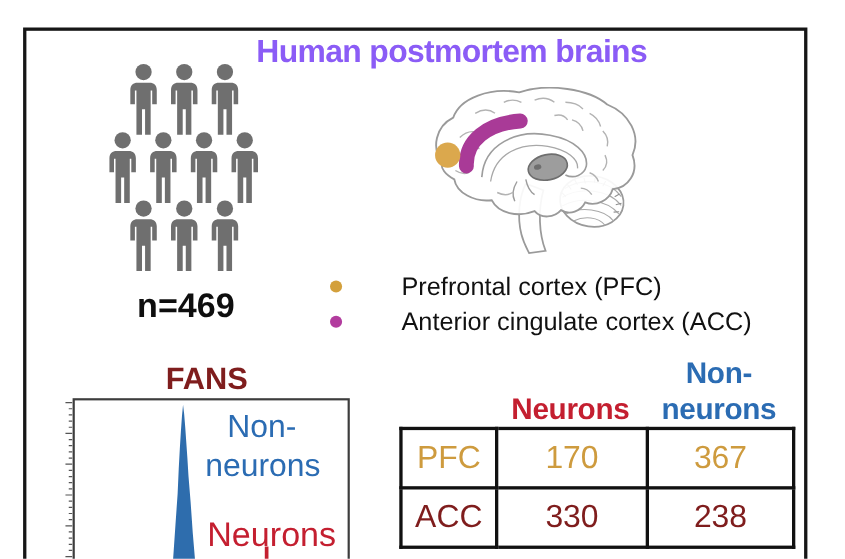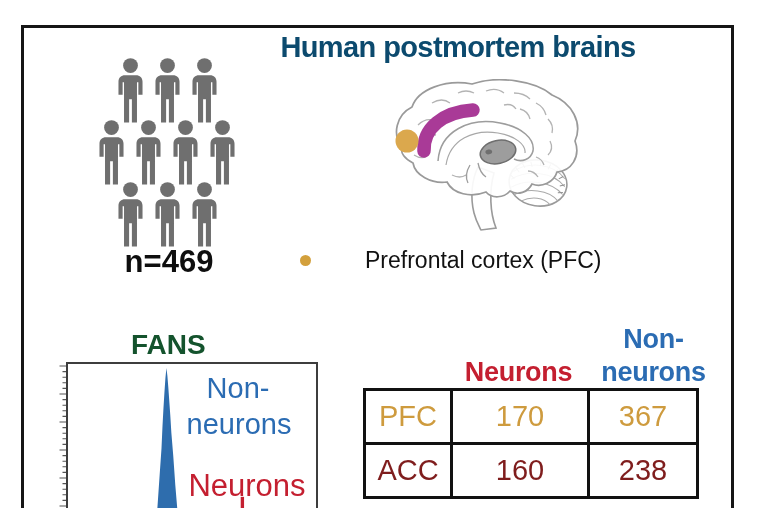--- a/index.html
+++ b/index.html
@@ -3,66 +3,66 @@
 <meta charset="utf-8">
 <style>
   * { margin:0; padding:0; box-sizing:border-box; }
   html,body { width:768px; height:508px; background:#fff; overflow:hidden;
               font-family:"Liberation Sans", sans-serif; }
   .stage { position:relative; width:768px; height:508px; background:#fff; }
 
   .outer-box { position:absolute; left:21px; top:25px; width:713px; height:520px;
                border:3.5px solid #161616; background:#fff; }
 
-  .fig-title { position:absolute; left:233px; top:31px; width:450px; text-align:center;
-               font-size:29px; font-weight:bold; color:#0c4a6e; letter-spacing:-0.6px; }
+  .fig-title { position:absolute; left:233px; top:31px; width:450px; text-align:left;
+               font-size:29px; font-weight:bold; color:#8b5cf6; letter-spacing:-0.6px; }
 
   
   .people { position:absolute; left:87px; top:57px; width:160px; }
   .people-row { display:flex; justify-content:center; gap:0px; }
   .people-row + .people-row { margin-top:-6px; }
   .person { width:37px; height:68px; display:block; }
   .person svg { width:100%; height:100%; fill:#6f6f6f; }
 
-  .cohort-n { position:absolute; left:89px; top:244px; width:160px; text-align:center;
+  .cohort-n { position:absolute; left:89px; top:260px; width:160px; text-align:center;
               font-size:31px; font-weight:bold; color:#0e0e0e; }
 
   
   .brain { position:absolute; left:386px; top:79px; width:204px; height:152px; }
 
   
   .legend { position:absolute; left:300px; top:244px; }
   .legend-item { display:flex; align-items:center; height:32px; font-size:23px; color:#111;gap:44px; }
   .bullet { width:11px; height:11px; border-radius:50%; margin-right:10px; flex:0 0 auto; }
   .bullet-pfc { background:#d3a03c; }
   .bullet-acc { background:#b23c9e; }
 
   
-  .fans-title { position:absolute; left:131px; top:329px; width:150px; 
-                font-size:28px; font-weight:bold; color:#14532d; }
+  .fans-title { position:absolute; left:113px; top:329px; width:150px; text-align:center;
+                font-size:28px; font-weight:bold; color:#7f1d1d; }
   .fans-plot { position:absolute; left:66px; top:362px; width:252px; height:160px;
                border:2.5px solid #3d3d3d; background:#fff; }
   .fans-ticks { position:absolute; left:55px; top:362px; width:11px; height:146px; }
   .fans-canvas { position:absolute; left:0; top:0; width:100%; height:100%; }
   .fans-label { position:absolute; transform:translateX(-50%); white-space:nowrap;
                 font-size:29px; line-height:1; }
   .lbl-blue { color:#2b6cb3; }
   .lbl-red  { color:#c41f30; font-size:31px; }
 
   
   .tbl-header { position:absolute; text-align:center; font-weight:bold; font-size:27px;
                 line-height:33px; letter-spacing:-0.3px; }
   .hdr-neurons { left:450px; top:356px; width:137px; color:#c41f30; }
   .hdr-nonneurons { left:587px; top:323px; width:133px; color:#2b6cb3; }
   table.counts { position:absolute; left:363px; top:388px; border-collapse:collapse; }
   table.counts td { border:3px solid #111; text-align:center; font-size:29px;
                     height:54px; padding:0; background:#fff; }
   td.c-region { width:87px;margin-left:24px; }
   td.c-neu { width:137px; }
-  td.c-non { width:109px; }
+  td.c-non { width:133px; }
   tr.row-pfc td { color:#ce9b3e; }
   tr.row-acc td { color:#7f1d1d; }
 </style>
 </head>
 <body>
 
 <div class="stage">
 
   <div class="outer-box"></div>
 
@@ -169,20 +169,24 @@
     <path d="M38,72 C37,49 57,33 87,31" fill="none" stroke="#a93a97" stroke-width="13.5" stroke-linecap="round"></path>
 
     <circle cx="21" cy="62" r="11.5" fill="#dba84d"></circle>
   </svg>
 
   <div class="legend">
     <div class="legend-item">
       <span class="bullet bullet-pfc"></span>
       <span>Prefrontal cortex (PFC)</span>
     </div>
+    <div class="legend-item">
+      <span class="bullet bullet-acc"></span>
+      <span>Anterior cingulate cortex (ACC)</span>
+    </div>
   </div>
 
   <div class="fans-title">FANS</div>
   <svg class="fans-ticks" viewBox="0 0 11 146">
     <path d="M11 4.0 h-6.5 M11 9.6 h-3.5 M11 15.2 h-3.5 M11 20.8 h-3.5 M11 26.4 h-3.5 M11 32.0 h-6.5 M11 37.6 h-3.5 M11 43.2 h-3.5 M11 48.8 h-3.5 M11 54.4 h-3.5 M11 60.0 h-6.5 M11 65.6 h-3.5 M11 71.2 h-3.5 M11 76.8 h-3.5 M11 82.4 h-3.5 M11 88.0 h-6.5 M11 93.6 h-3.5 M11 99.2 h-3.5 M11 104.8 h-3.5 M11 110.4 h-3.5 M11 116.0 h-6.5 M11 121.6 h-3.5 M11 127.2 h-3.5 M11 132.8 h-3.5 M11 138.4 h-3.5 M11 144.0 h-6.5 " fill="none" stroke="#555" stroke-width="1.1"></path>
   </svg>
   <div class="fans-plot">
     <svg class="fans-canvas" viewBox="0 0 252 155" preserveAspectRatio="none">
       <polygon fill="#2e6dad" points="90,155 93,112 95,84 96,62 97,44 98,28 99,14 100,4 101,12 102,24 103,38 104,52 105,68 107,92 109,120 112,155"></polygon>
       <rect x="175.5" y="132" width="3.4" height="23" fill="#c41f30"></rect>
@@ -199,19 +203,19 @@
   </div>
   <table class="counts">
     <tbody>
       <tr class="row-pfc">
         <td class="c-region">PFC</td>
         <td class="c-neu">170</td>
         <td class="c-non">367</td>
       </tr>
       <tr class="row-acc">
         <td class="c-region">ACC</td>
-        <td class="c-neu">160</td>
+        <td class="c-neu">330</td>
         <td class="c-non">238</td>
       </tr>
     </tbody>
   </table>
 
 </div>
 
 </body></html>

